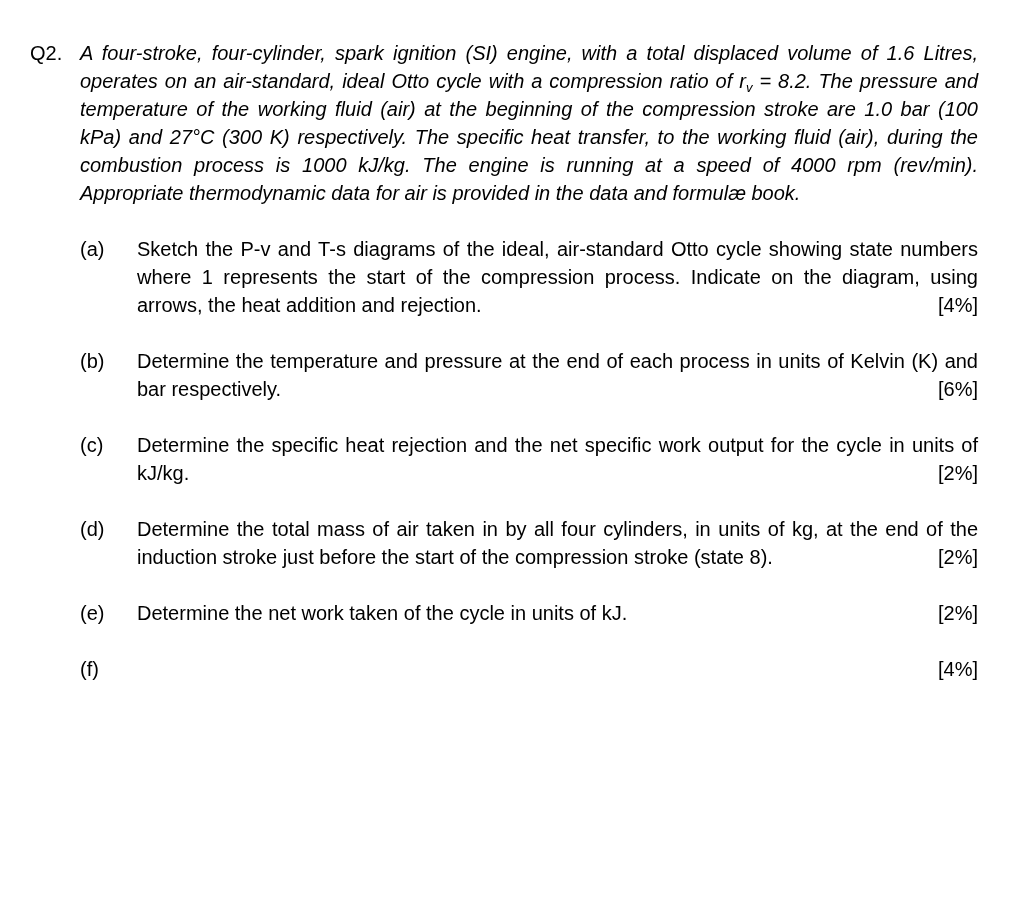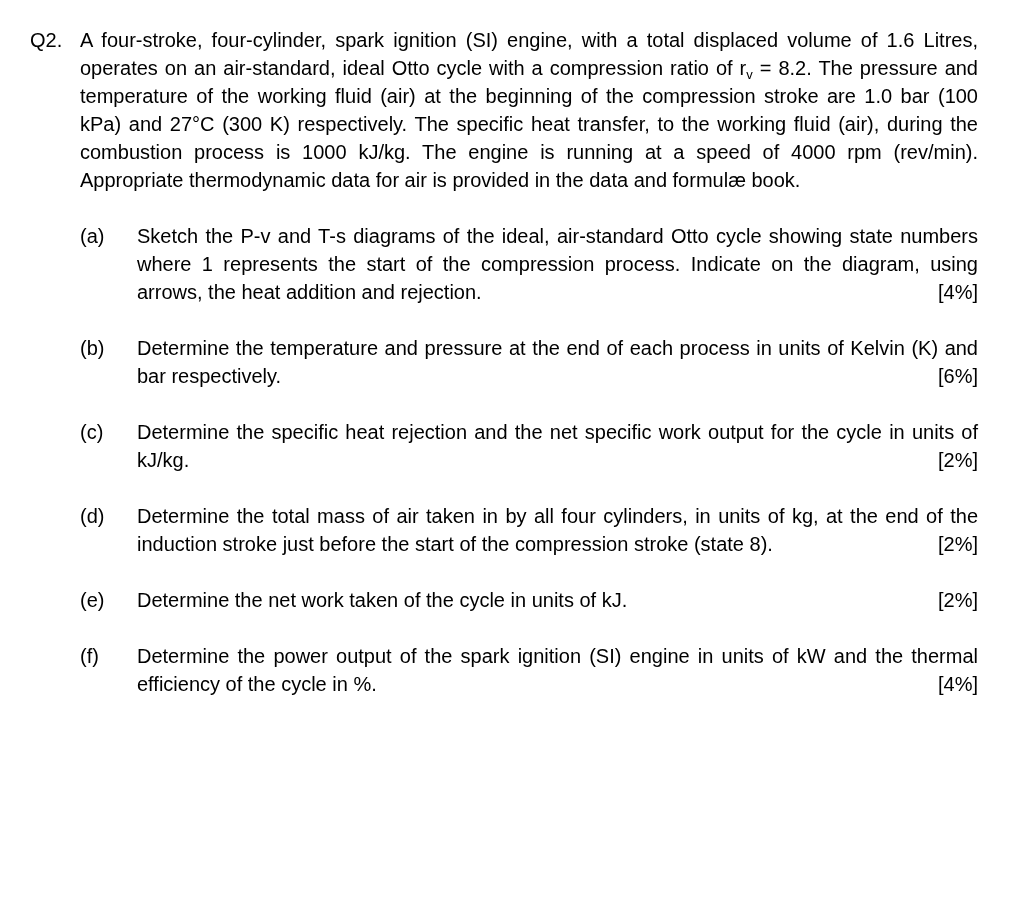--- a/index.html
+++ b/index.html
@@ -8,23 +8,23 @@
     height: 897px;
     background: #ffffff;
     color: #000000;
     font-family: "Liberation Sans", "DejaVu Sans", sans-serif;
     font-size: 20px;
     line-height: 28px;
     overflow: hidden;
   }
   .doc { padding: 26px 46px 0 30px; }
 
-  .q-row { display: flex; }
+  .q-row { display: flex; margin-top: 13px; }
   .q-num { flex: 0 0 50px; width: 50px; }
-  .q-intro { flex: 1 1 auto; text-align: justify; text-align-last: left; }
+  .q-intro { flex: 1 1 auto; text-align: justify; text-align-last: left; font-style: italic; }
 
   sub.rsub { font-size: 13px; line-height: 0; vertical-align: -4px; }
 
   .items { margin-left: 50px; }
   .item { display: flex; margin-top: 28px; }
   .item-label { flex: 0 0 57px; width: 57px; }
   .item-body {
     flex: 1 1 auto;
     text-align: justify;
     text-align-last: left;
@@ -70,18 +70,18 @@
       <div class="item-body"><span>Determine the total mass of air taken in by all four cylinders, in units of kg, at the end of the induction stroke just before the start of the compression stroke (state 8).</span><span class="mark">[2%]</span></div>
     </div>
 
     <div class="item">
       <div class="item-label">(e)</div>
       <div class="item-body"><span>Determine the net work taken of the cycle in units of kJ.</span><span class="mark">[2%]</span></div>
     </div>
 
     <div class="item">
       <div class="item-label">(f)</div>
-      <div class="item-body"><span>Determine the power output of the spark ignition (SI) engine in units of kW and the thermal efficiency of the cycle in %.</span><span class="mark">[4%]</span></div>
+      <div class="item-body"><span class="mark">[4%]</span></div>
     </div>
 
   </div>
 
 </div>
 
 </body></html>

